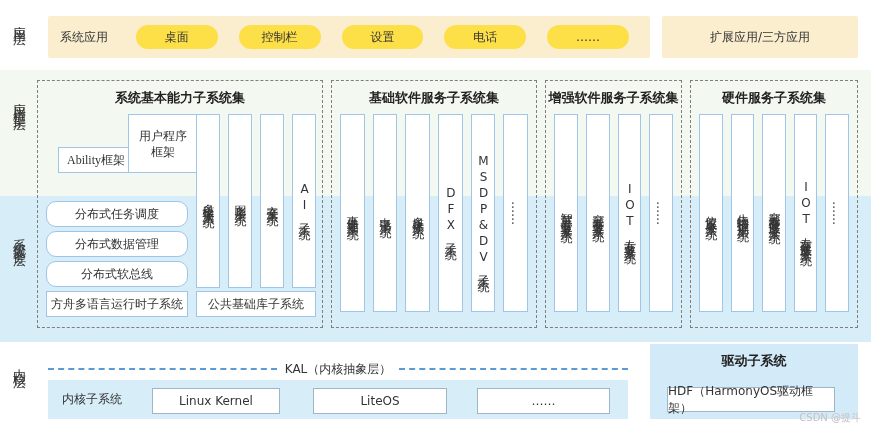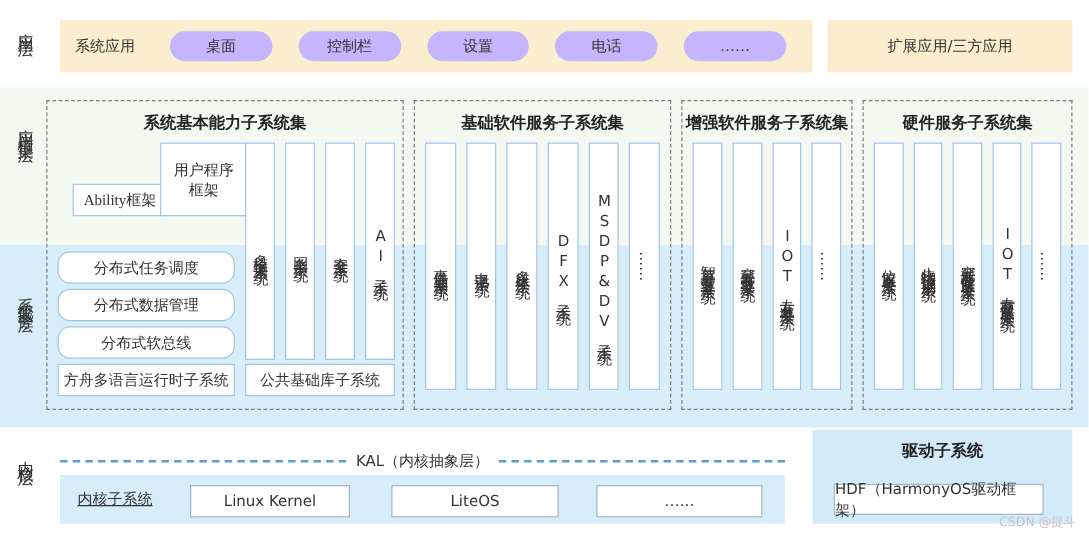--- a/index.html
+++ b/index.html
@@ -13,21 +13,21 @@
   .layer-label{position:absolute;left:11px;writing-mode:vertical-rl;text-orientation:upright;
                letter-spacing:4px;font-size:13px;color:#333;line-height:17px;}
   .ll-app{top:15px;}
   .ll-framework{top:92px;}
   .ll-service{top:228px;}
   .ll-kernel{top:358px;}
   
   .ybox{position:absolute;background:#FAEECF;border-radius:2px;}
   .ybox-a{left:48px;top:16px;width:602px;height:42px;display:flex;align-items:center;}
   .sys-app-label{padding-left:12px;width:76px;color:#333;}
-  .app-btn{width:82px;height:24px;margin-right:21px;background:#c4b5fd;
+  .app-btn{width:82px;height:24px;margin-right:21px;background:#fde047;
            display:flex;align-items:center;justify-content:center;border-radius:12px;}
   .ybox-b{left:662px;top:16px;width:196px;height:42px;display:flex;
           align-items:center;justify-content:center;}
   
   .group{position:absolute;top:80px;height:246px;border:1px dashed #7F7F7F;}
   .g1{left:37px;width:284px;}
   .g2{left:331px;width:204px;}
   .g3{left:545px;width:135px;}
   .g4{left:690px;width:166px;}
   .group-title{position:absolute;top:8px;left:0;right:0;text-align:center;
@@ -49,21 +49,21 @@
   .group-body{position:absolute;top:33px;left:8px;right:8px;height:198px;display:flex;gap:8px;}
   .vbox{flex:1;background:#fff;border:1px solid #9FC5E8;color:#333;
         writing-mode:vertical-rl;text-orientation:upright;letter-spacing:2px;
         display:flex;align-items:center;justify-content:center;}
   .vbox.dots{text-orientation:mixed;letter-spacing:0;}
   
   .kal-row{position:absolute;left:48px;top:361px;width:580px;height:16px;
            display:flex;align-items:center;gap:8px;}
   .kal-dash{flex:1;border-top:2px dashed #5B9BD5;height:0;}
   .kernel-band{position:absolute;left:48px;top:380px;width:580px;height:39px;background:#D7EDF8;}
-  .kernel-label{position:absolute;left:14px;top:0;height:100%;display:flex;align-items:center;text-decoration:underline;}
+  .kernel-label{position:absolute;left:14px;top:0;height:100%;display:flex;align-items:center;}
   .kbox{position:absolute;top:8px;height:24px;background:#fff;border:1px solid #9FB6C7;
         display:flex;align-items:center;justify-content:center;color:#333;}
   .k1{left:104px;width:126px;} .k2{left:265px;width:132px;} .k3{left:429px;width:131px;}
   .driver-panel{position:absolute;left:650px;top:344px;width:208px;height:75px;background:#D3EBF8;}
   .driver-title{position:absolute;top:8px;left:0;right:0;text-align:center;
                 font-weight:600;font-size:13px;color:#222;}
   .driver-box{position:absolute;left:17px;top:43px;width:166px;height:23px;background:#fff;
               border:1px solid #9FB6C7;display:flex;align-items:center;justify-content:center;}
   .watermark{position:absolute;right:10px;bottom:3px;font-size:10px;color:#C9BFBF;}
 </style>

